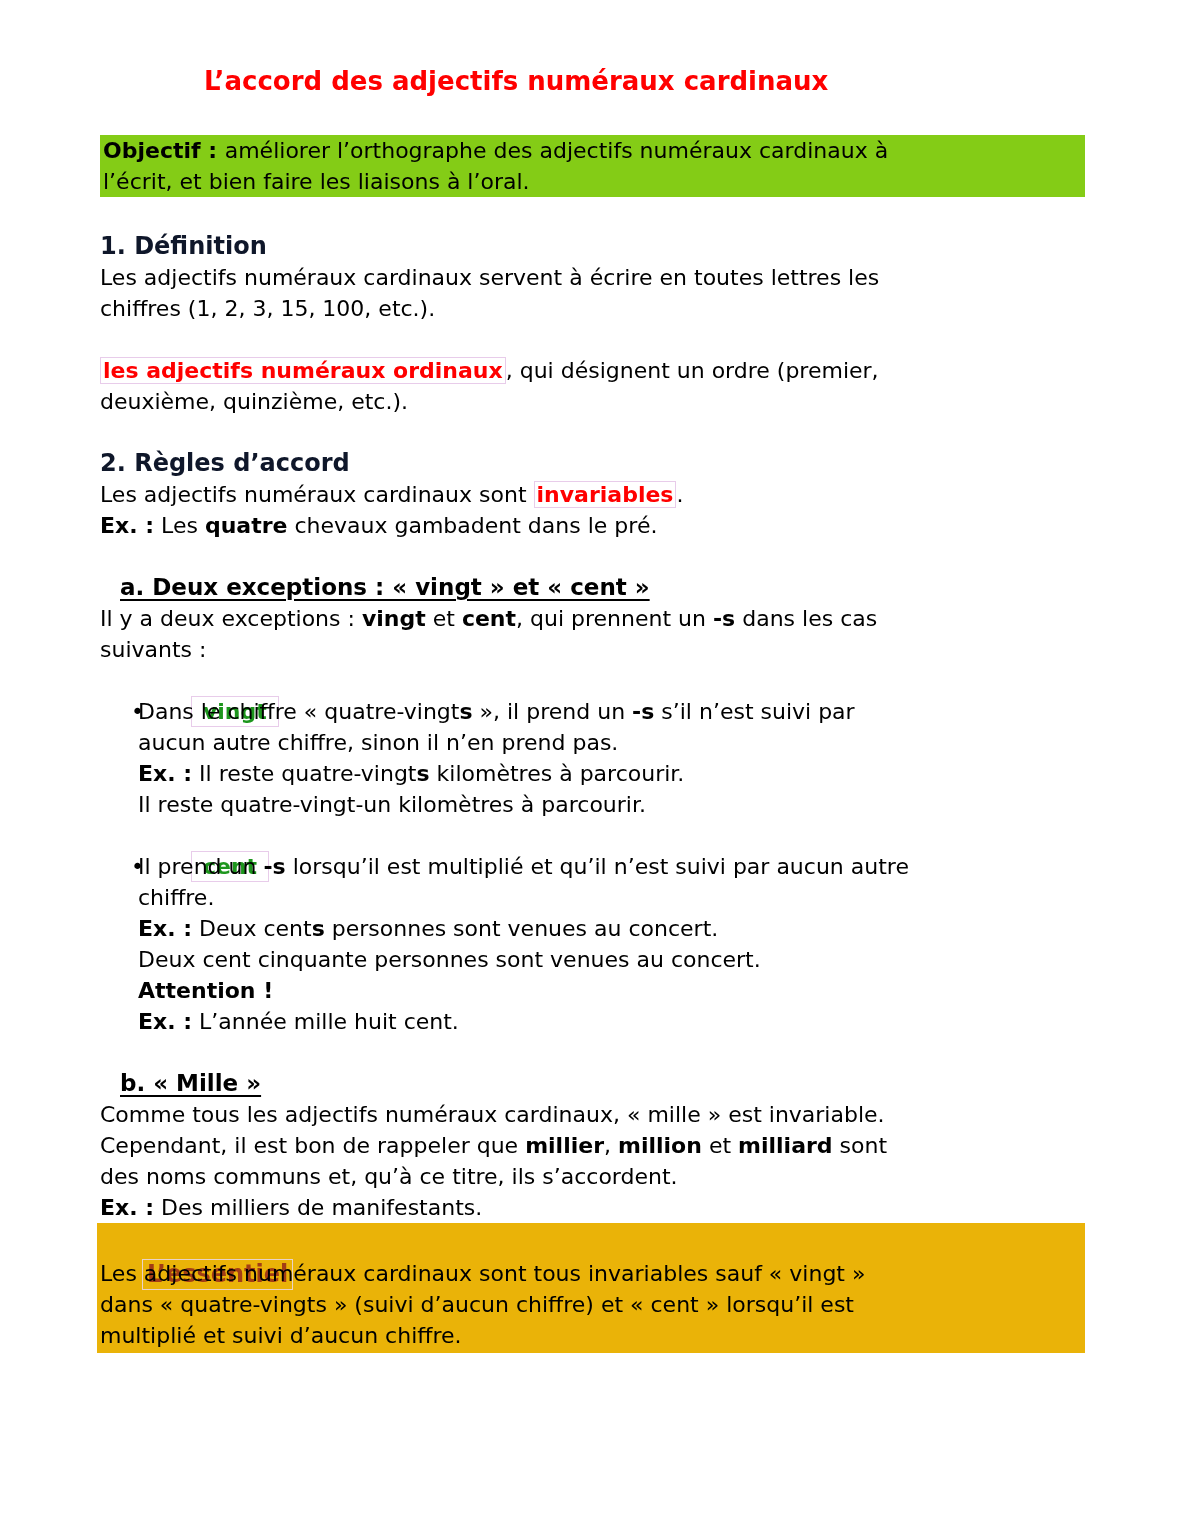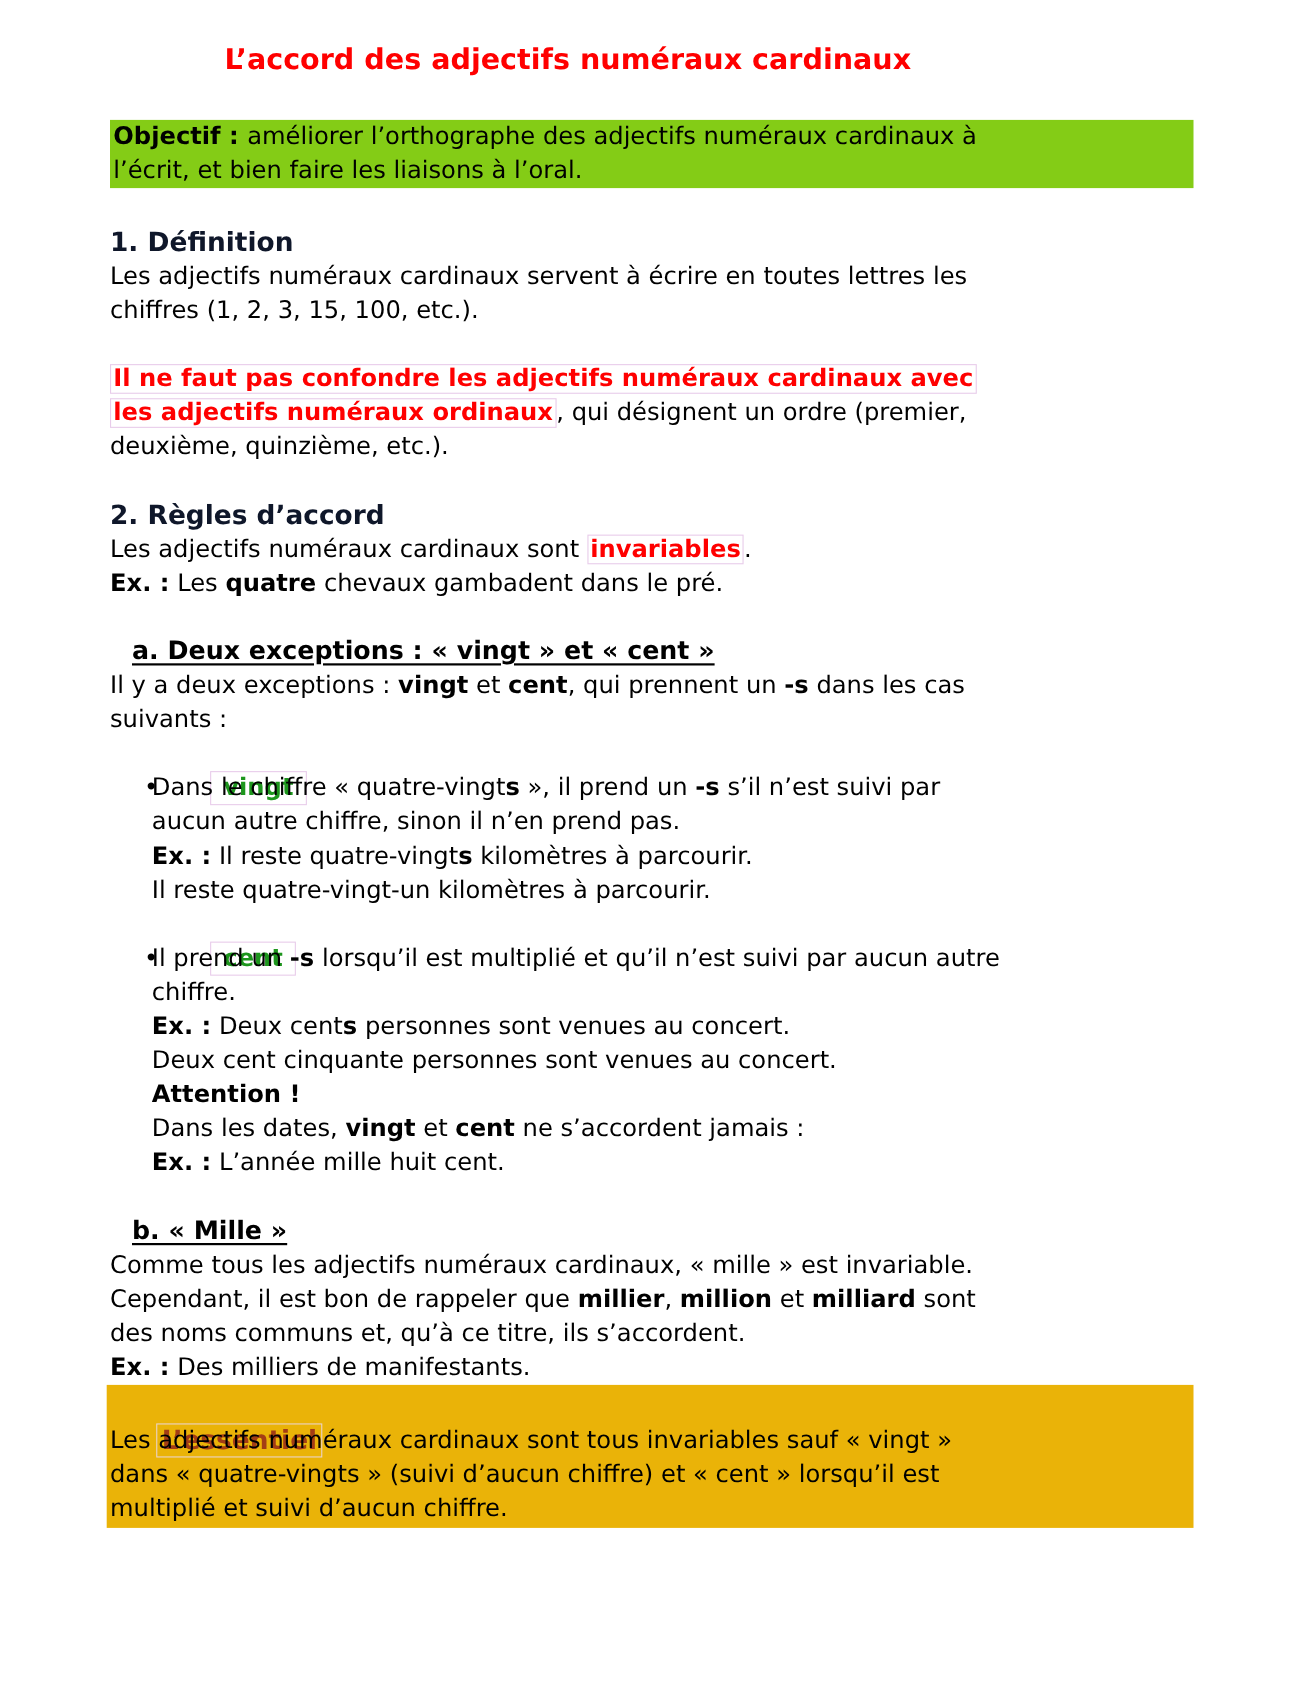--- a/index.html
+++ b/index.html
@@ -6,21 +6,21 @@
   .page {
     position: relative;
     width: 1187px;
     height: 1536px;
     box-sizing: border-box;
     background: #ffffff;
     font-family: "DejaVu Sans", "Liberation Sans", sans-serif;
     font-size: 22px;
     line-height: 31px;
     color: #000000;
-    padding: 40px 102px 0 100px;
+    padding: 66px 102px 0 100px;
     overflow: hidden;
   }
   .doc-title {
     font-size: 26px;
     font-weight: bold;
     color: #FF0000;
     line-height: 31px;
     margin-left: 104px;
     margin-bottom: 38px;
     white-space: pre;
@@ -101,21 +101,20 @@
     <div class="line"><span class="bold">Objectif : </span><span>améliorer l’orthographe des adjectifs numéraux cardinaux à</span></div>
     <div class="line"><span>l’écrit, et bien faire les liaisons à l’oral.</span></div>
   </div>
 
   <div class="h-blue">1. Définition</div>
   <div class="line"><span>Les adjectifs numéraux cardinaux servent à écrire en toutes lettres les</span></div>
   <div class="line"><span>chiffres (1, 2, 3, 15, 100, etc.).</span></div>
 
   <div class="gap"></div>
 
-  <div class="line"><span class="redbox">Il ne faut pas confondre les adjectifs numéraux cardinaux avec</span></div>
   <div class="line"><span class="redbox">les adjectifs numéraux ordinaux</span><span>, qui désignent un ordre (premier,</span></div>
   <div class="line"><span>deuxième, quinzième, etc.).</span></div>
 
   <div class="gap"></div>
 
   <div class="h-blue">2. Règles d’accord</div>
   <div class="line"><span>Les adjectifs numéraux cardinaux sont </span><span class="redbox">invariables</span><span>.</span></div>
   <div class="line"><span class="bold">Ex. :</span><span> Les </span><span class="bold">quatre</span><span> chevaux gambadent dans le pré.</span></div>
 
   <div class="gap"></div>
@@ -136,21 +135,20 @@
 
   <div class="bullet-row">
     <span class="bullet-glyph">•</span><span class="term-box">cent</span>
   </div>
   <div class="indent">
     <div class="line"><span>Il prend un </span><span class="bold">-s</span><span> lorsqu’il est multiplié et qu’il n’est suivi par aucun autre</span></div>
     <div class="line"><span>chiffre.</span></div>
     <div class="line"><span class="bold">Ex. :</span><span> Deux cent</span><span class="bold">s</span><span> personnes sont venues au concert.</span></div>
     <div class="line"><span>Deux cent cinquante personnes sont venues au concert.</span></div>
     <div class="line"><span class="bold">Attention !</span></div>
-    <div class="line"><span>Dans les dates, </span><span class="bold">vingt</span><span> et </span><span class="bold">cent</span><span> ne s’accordent jamais :</span></div>
     <div class="line"><span class="bold">Ex. :</span><span> L’année mille huit cent.</span></div>
   </div>
 
   <div class="gap"></div>
 
   <div class="h-sub">b. « Mille »</div>
   <div class="line"><span>Comme tous les adjectifs numéraux cardinaux, « mille » est invariable.</span></div>
   <div class="line"><span>Cependant, il est bon de rappeler que </span><span class="bold">millier</span><span>, </span><span class="bold">million</span><span> et </span><span class="bold">milliard</span><span> sont</span></div>
   <div class="line"><span>des noms communs et, qu’à ce titre, ils s’accordent.</span></div>
   <div class="line"><span class="bold">Ex. :</span><span> Des milliers de manifestants.</span></div>

